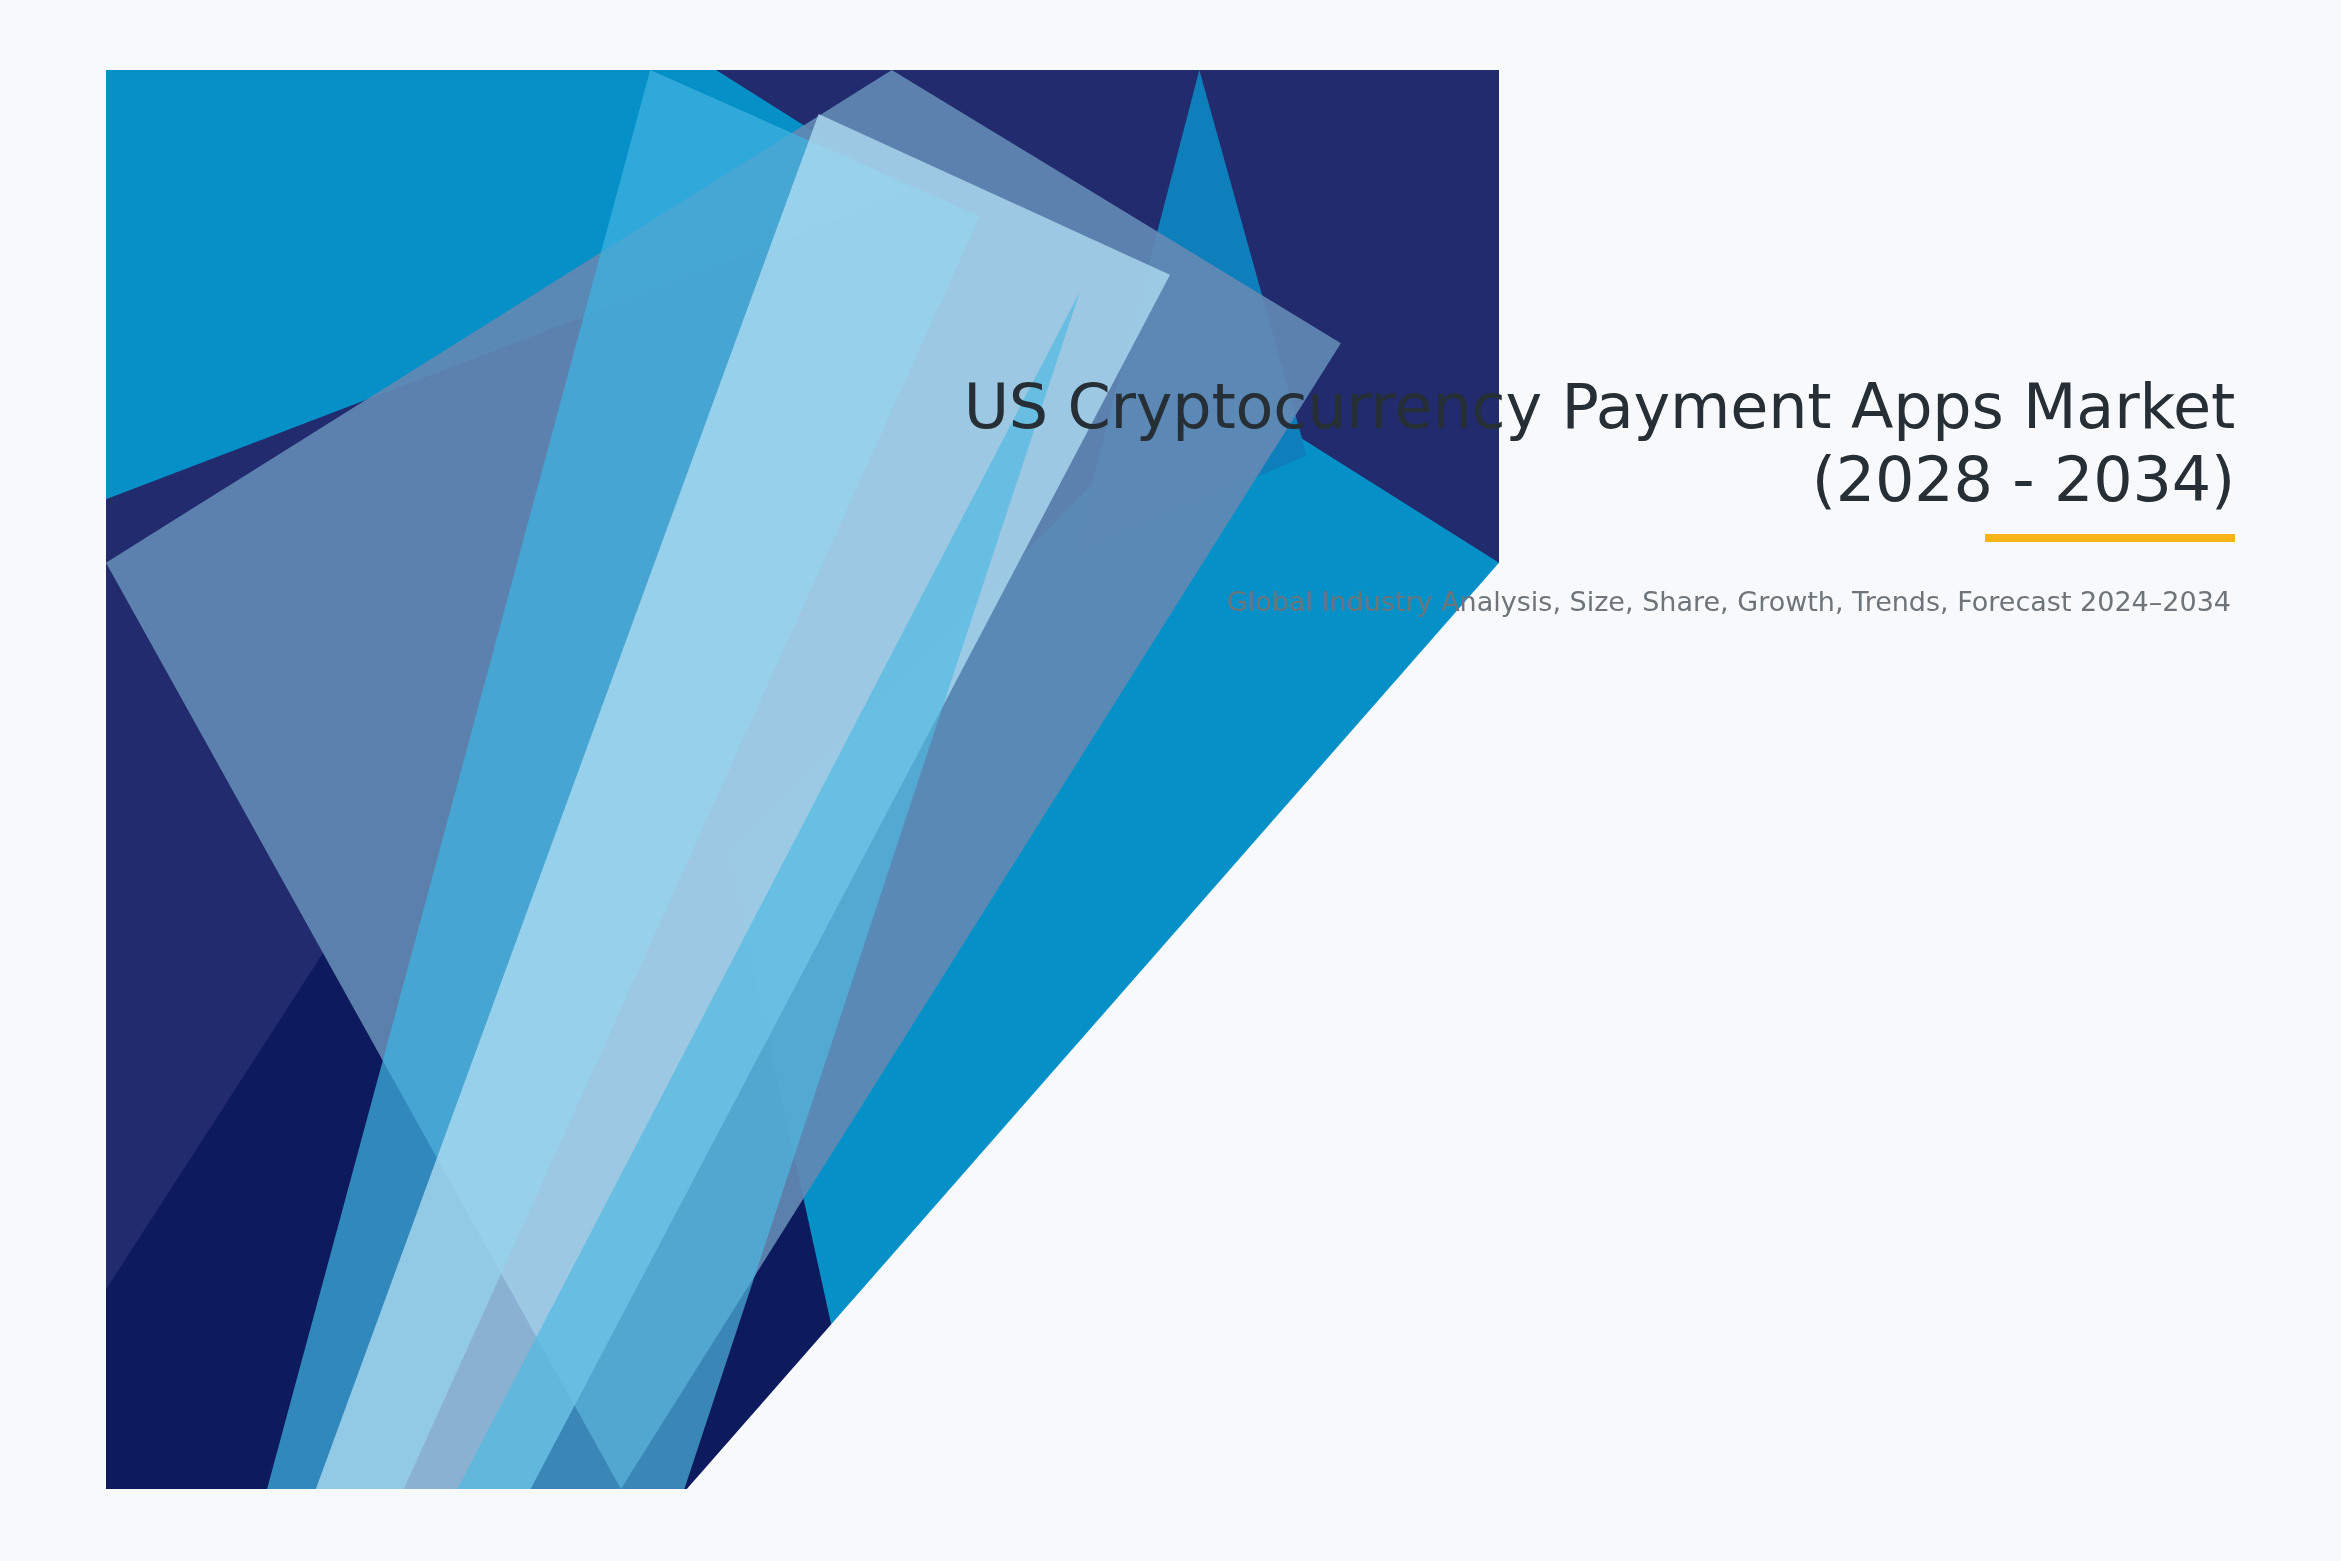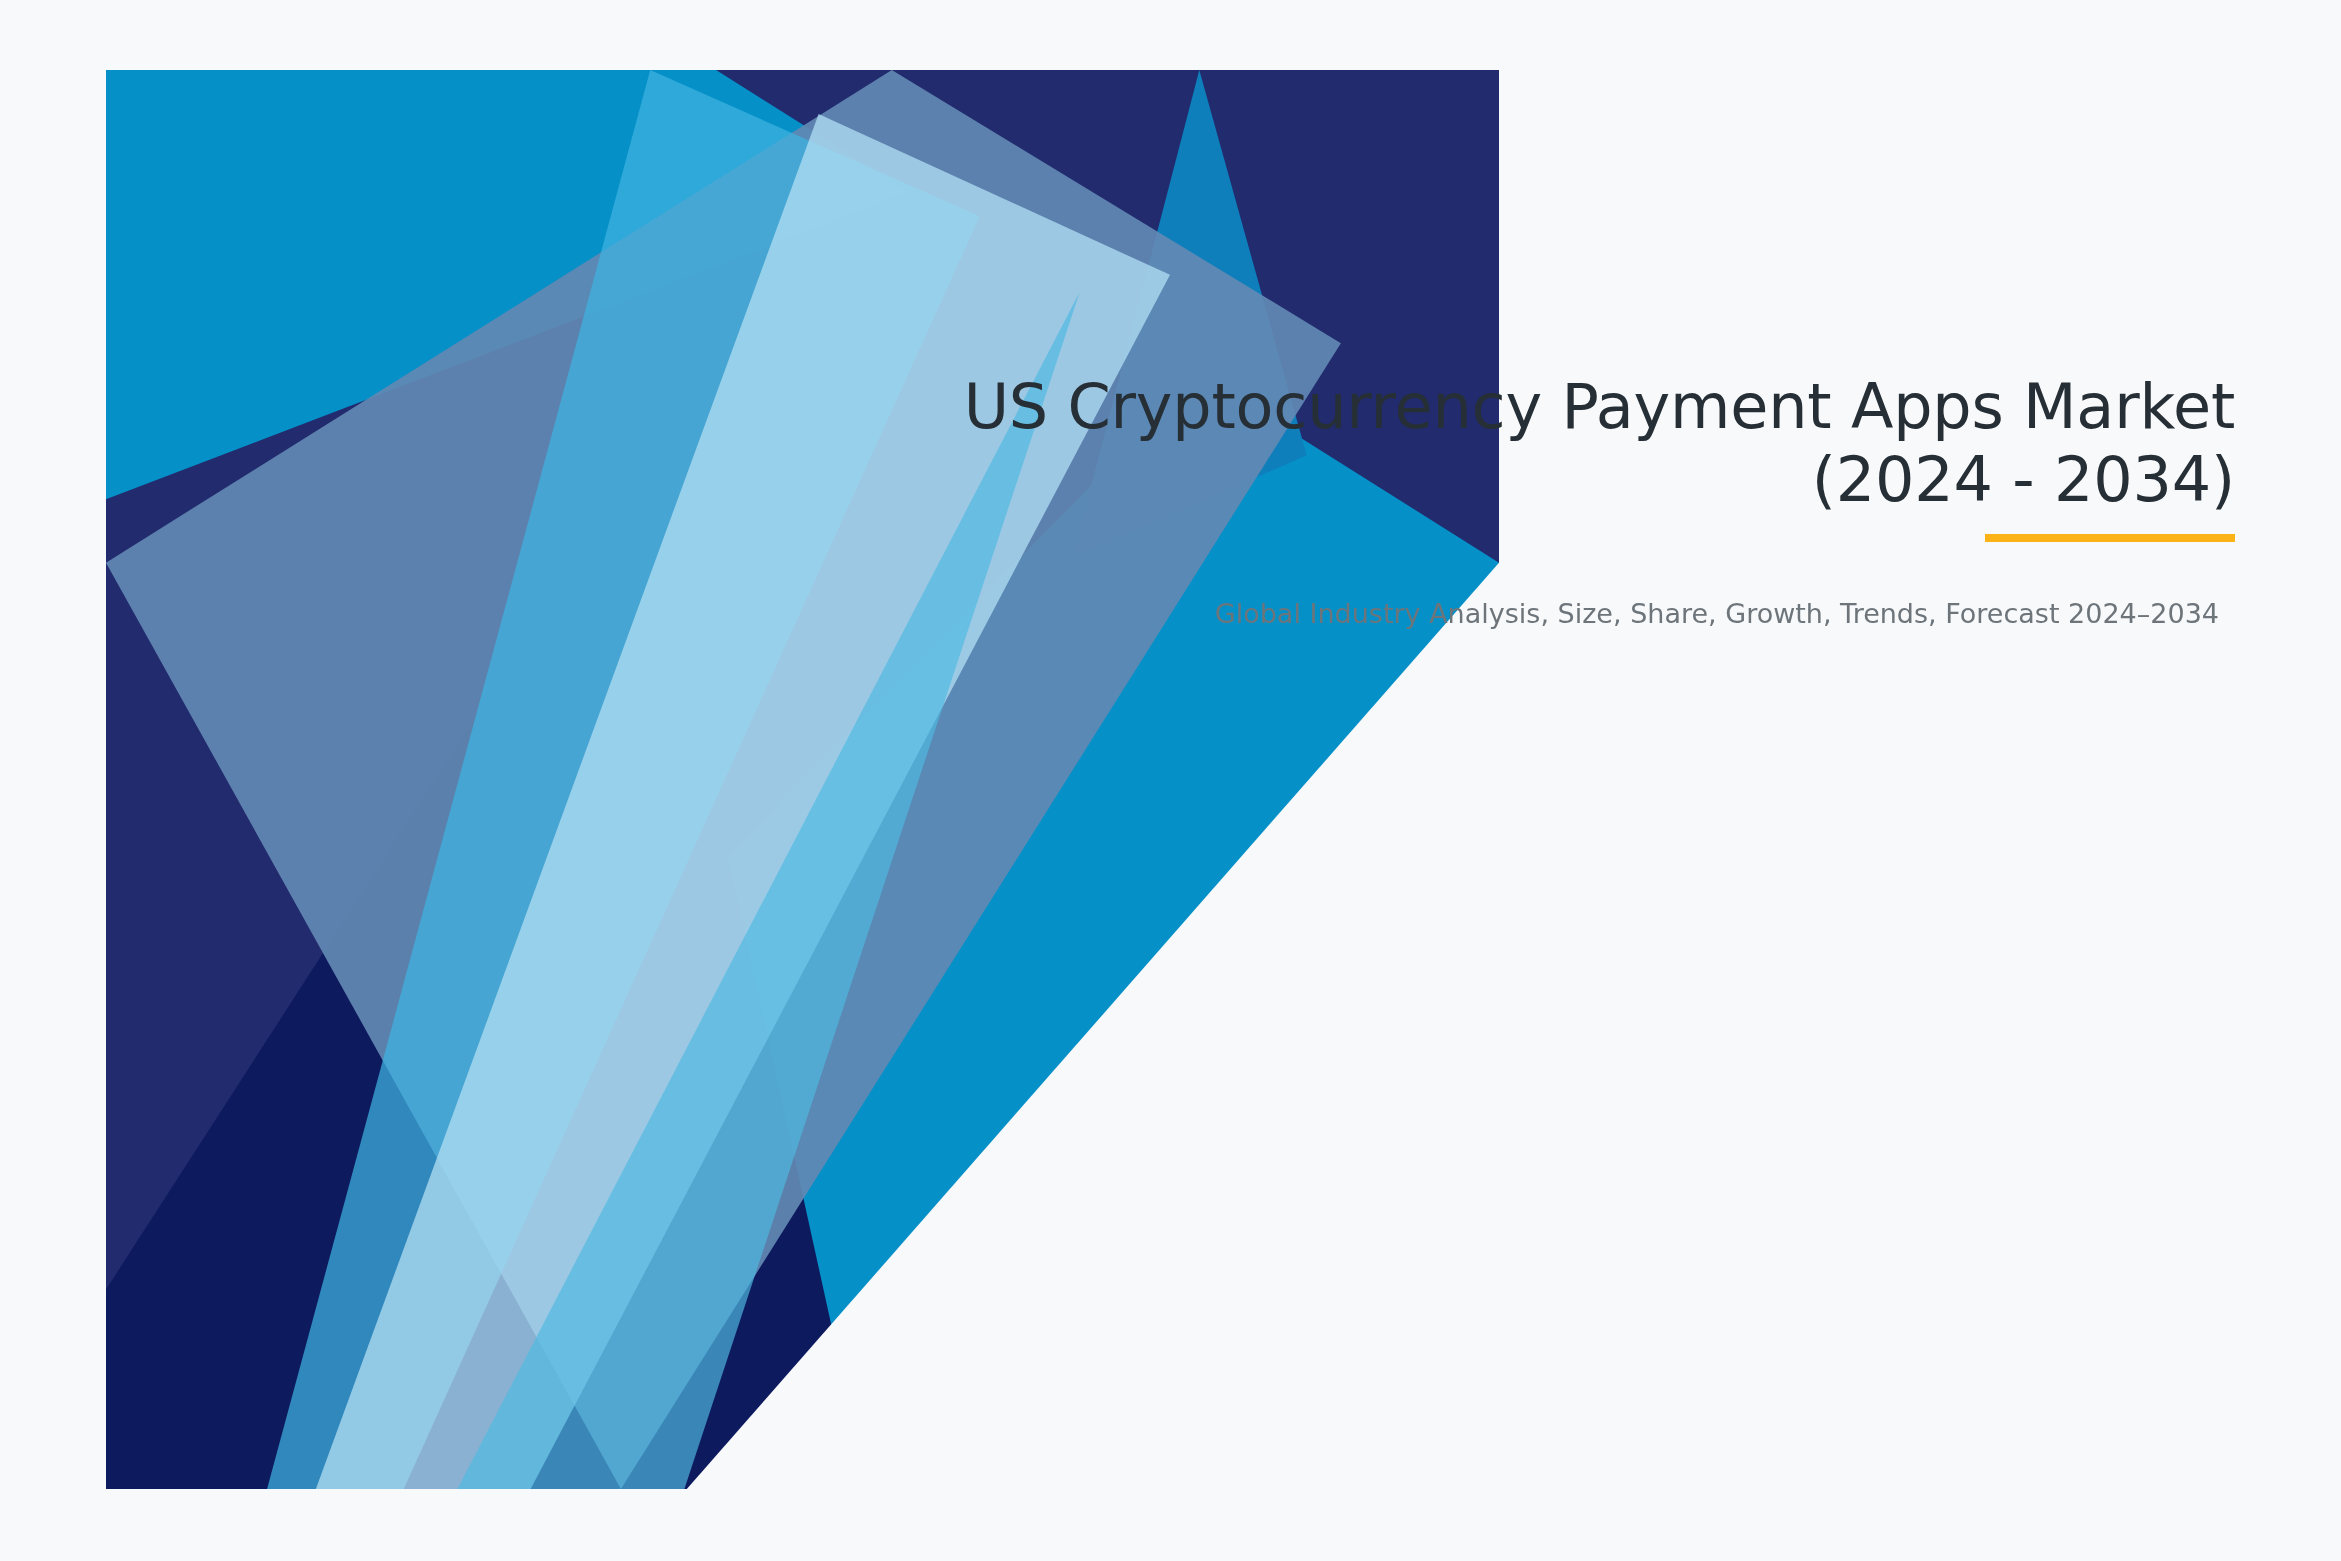--- a/index.html
+++ b/index.html
@@ -56,21 +56,21 @@
   #title-accent-bar {
     position: absolute;
     right: 0px;
     top: 163px;
     width: 250px;
     height: 7.8px;
     background: #fbb317;
     z-index: 1;
   }
   #report-subtitle {
-    margin: 16px;
+    margin: 4px;
     padding-top: 64px;
     font-size: 27px;
     line-height: 1.33;
     font-weight: 400;
     color: #6d757b;
     font-family: "DejaVu Sans", sans-serif;
     max-width: 1308px;
   }
 </style>
 </head>
@@ -111,19 +111,19 @@
 
         <polygon points="2854,1010 2854,2909 1190,2909" fill="#f7f9fb"></polygon>
 
       </g>
     </svg>
   </div>
 
   <div id="text-block">
     <div class="title-wrap">
       <div id="title-accent-bar"></div>
-      <h1 id="report-title">US Cryptocurrency Payment Apps Market (2024 - 2034)</h1>
+      <h1 id="report-title">US Cryptocurrency Payment Apps Market (2028 - 2034)</h1>
     </div>
     <p id="report-subtitle">Global Industry Analysis, Size, Share, Growth, Trends, Forecast 2024–2034</p>
   </div>
 
 </div>
 
 
 </body></html>

